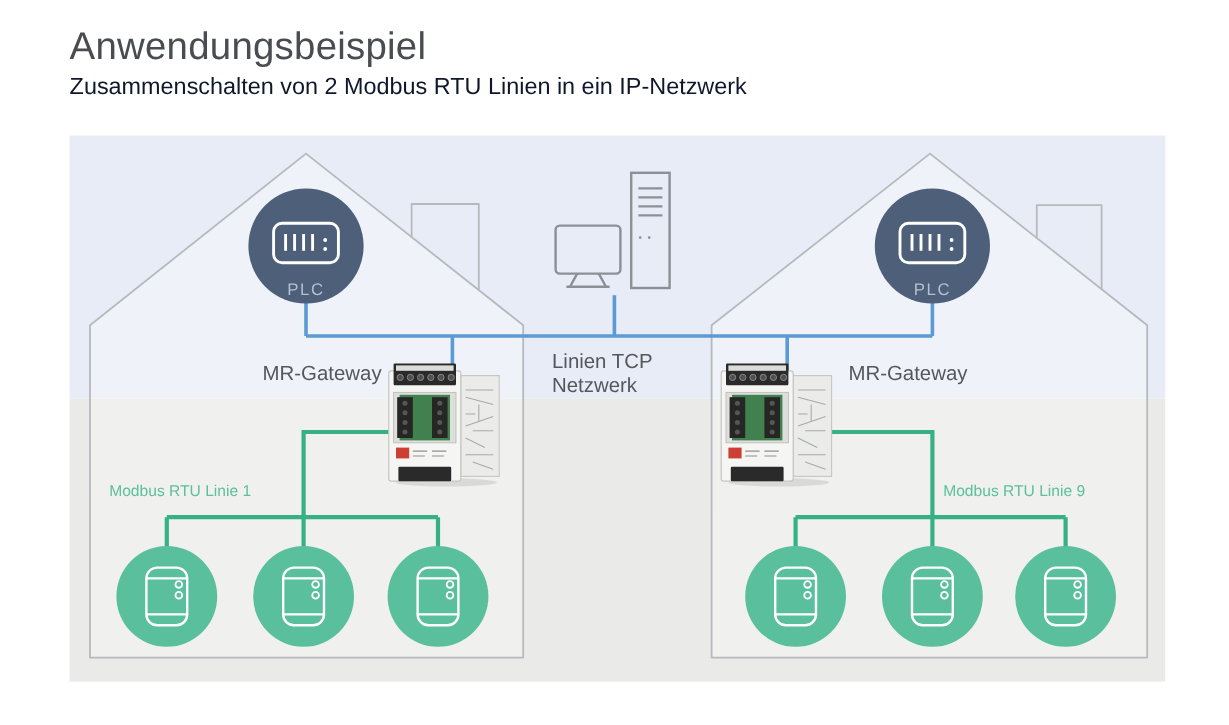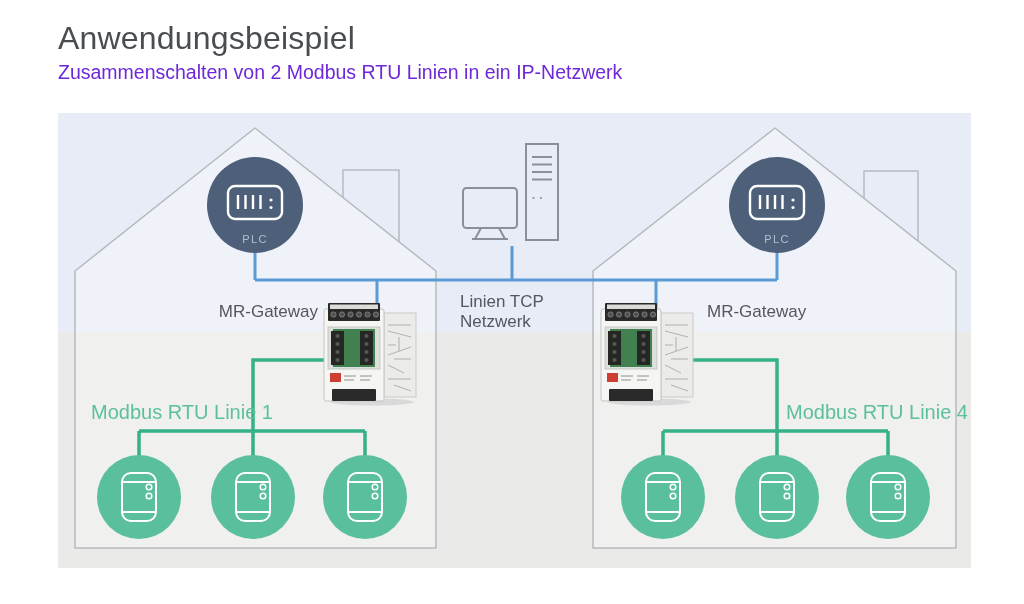--- a/index.html
+++ b/index.html
@@ -9,33 +9,33 @@
     background:#ffffff;
     font-family:"Liberation Sans", sans-serif;
     overflow:hidden;
   }
   .title{
     position:absolute;left:58px;top:20px;
     font-size:32px;font-weight:400;color:#494c51;letter-spacing:.2px;
   }
   .subtitle{
     position:absolute;left:58px;top:61px;
-    font-size:19.5px;font-weight:400;color:#6d28d9;
+    font-size:19.5px;font-weight:400;color:#0f172a;
   }
   .diagram-svg{position:absolute;left:0;top:0;}
   .lbl{position:absolute;font-size:17px;color:#54575c;line-height:20px;}
   .lbl-gw-left{left:158px;top:302px;width:160px;text-align:right;}
   .lbl-gw-right{left:707px;top:302px;}
   .lbl-tcp{left:460px;top:292px;}
-  .lbl-green{position:absolute;font-size:20px;color:#5cc09c;}
+  .lbl-green{position:absolute;font-size:13px;color:#5cc09c;}
   .lbl-rtu1{left:91px;top:401px;}
   .lbl-rtu2{left:786px;top:401px;}
   .lbl-plc{
     position:absolute;top:233px;width:80px;text-align:center;
-    font-size:11px;letter-spacing:1.3px;color:#b3bfd2;
+    font-size:14px;letter-spacing:1.3px;color:#b3bfd2;
   }
   .lbl-plc-left{left:215px;}
   .lbl-plc-right{left:737px;}
 </style>
 </head>
 <body>
 
 <div class="page">
 
   <div class="title">Anwendungsbeispiel</div>
@@ -166,18 +166,18 @@
 
   <div class="lbl lbl-gw-left">MR-Gateway</div>
   <div class="lbl lbl-gw-right">MR-Gateway</div>
 
   <div class="lbl lbl-tcp">
     <div>Linien TCP</div>
     <div>Netzwerk</div>
   </div>
 
   <div class="lbl-green lbl-rtu1">Modbus RTU Linie 1</div>
-  <div class="lbl-green lbl-rtu2">Modbus RTU Linie 4</div>
+  <div class="lbl-green lbl-rtu2">Modbus RTU Linie 9</div>
 
   <div class="lbl-plc lbl-plc-left">PLC</div>
   <div class="lbl-plc lbl-plc-right">PLC</div>
 
 </div>
 
 </body></html>

